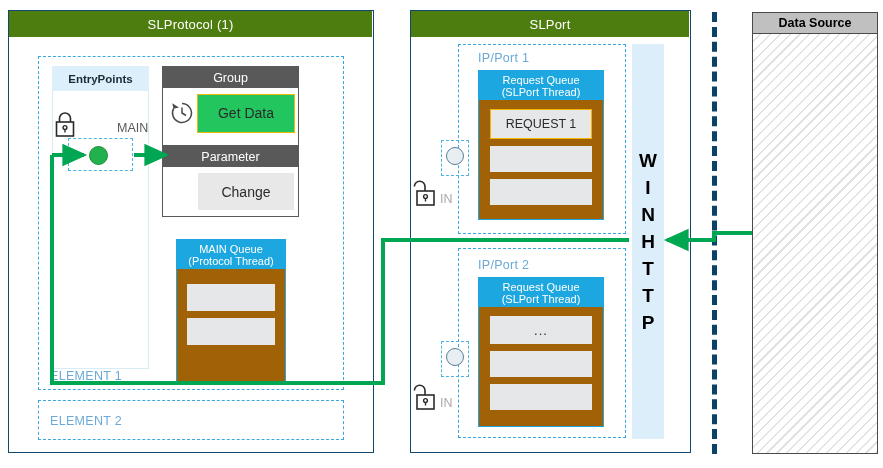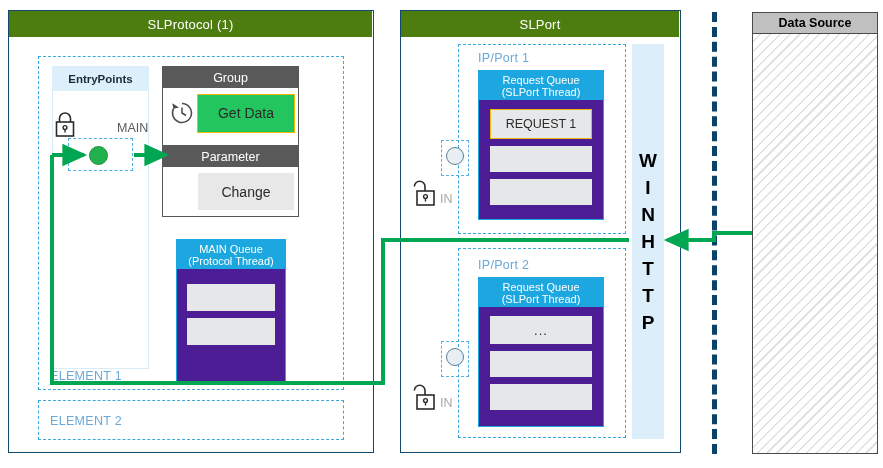--- a/index.html
+++ b/index.html
@@ -29,21 +29,21 @@
   
   .card{border:1px solid #595959;background:#ffffff;}
   .card-head{background:#595959;color:#ffffff;font-size:12.5px;
              display:flex;align-items:center;justify-content:center;}
   .card-body{display:flex;align-items:center;}
   .chip{background:#e8e8e8;color:#2b2b2b;font-size:14px;
         display:flex;align-items:center;justify-content:center;}
   .chip.sel{border:1.6px solid #f2b705;background:#22c55e;}
 
   
-  .queue{border:1.4px solid #1ca7e0;background:#4c1d95;}
+  .queue{border:1.4px solid #1ca7e0;background:#a16207;}
   .queue-head{background:#1ca7e0;color:#ffffff;font-size:11px;line-height:12px;
               display:flex;flex-direction:column;align-items:center;
               justify-content:center;text-align:center;padding-top:1px;}
   .slot{background:#e6e7e9;display:flex;align-items:center;
         justify-content:center;color:#2b2b2b;font-size:12.5px;}
   .slot.sel{background:#e6e7e9;border:1.6px solid #f2b705;}
   .slot.dots{color:#2b2b2b;font-size:13px;letter-spacing:1px;}
 
   
   .winhttp{background:#ddeefb;display:flex;flex-direction:column;
@@ -122,21 +122,21 @@
   <div class="queue-head" style="height:28px;">
     <div>MAIN Queue</div>
     <div>(Protocol Thread)</div>
   </div>
   <div style="padding:8px 10px 0 10px;">
     <div class="slot" style="height:27px;margin-top:7px;"></div>
     <div class="slot" style="height:27px;margin-top:7px;"></div>
   </div>
 </div>
 
-<div class="abs panel" style="left:400px;top:10px;width:281px;height:443px;">
+<div class="abs panel" style="left:410px;top:10px;width:281px;height:443px;">
   <div class="panel-header abs" style="left:-0px;top:-0px;width:278px;height:26px;">SLPort</div>
 </div>
 
 <div class="abs dash-blue" style="left:458px;top:44px;width:168px;height:190px;"></div>
 <div class="abs elem-label" style="left:478px;top:51px;">IP/Port 1</div>
 
 <div class="abs dash-blue-thin" style="left:441px;top:140px;width:28px;height:36px;"></div>
 <div class="abs" style="left:446px;top:147px;width:18px;height:18px;border-radius:50%;
             background:#e8eef2;border:1.4px solid #5b7f98;"></div>
 <div class="abs" style="left:411px;top:178px;width:28px;height:30px;">

